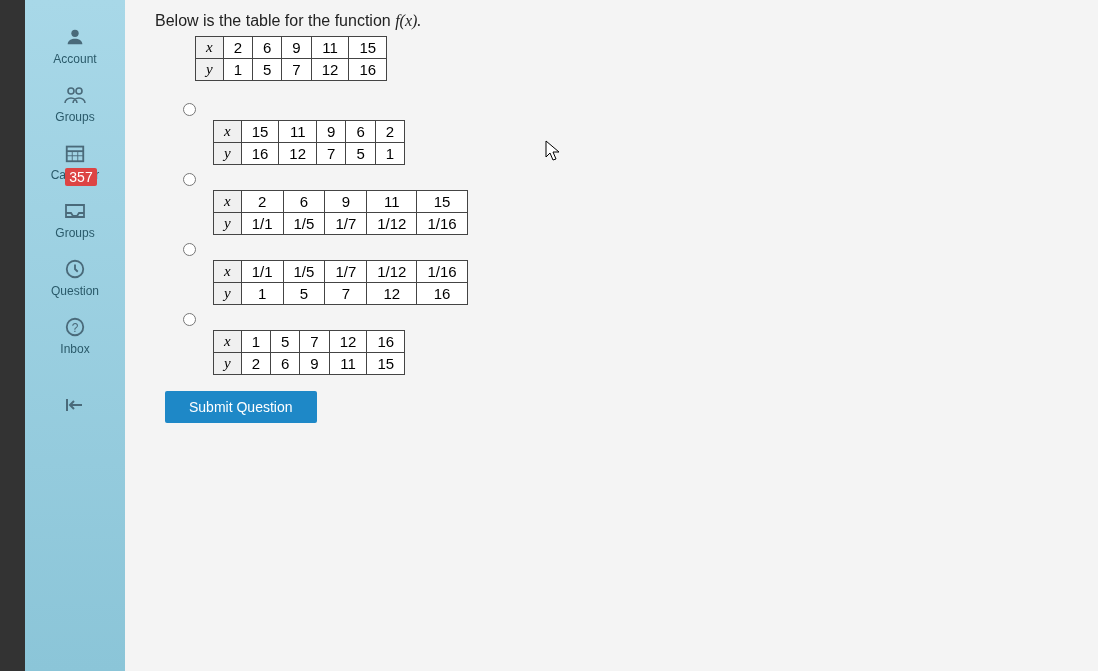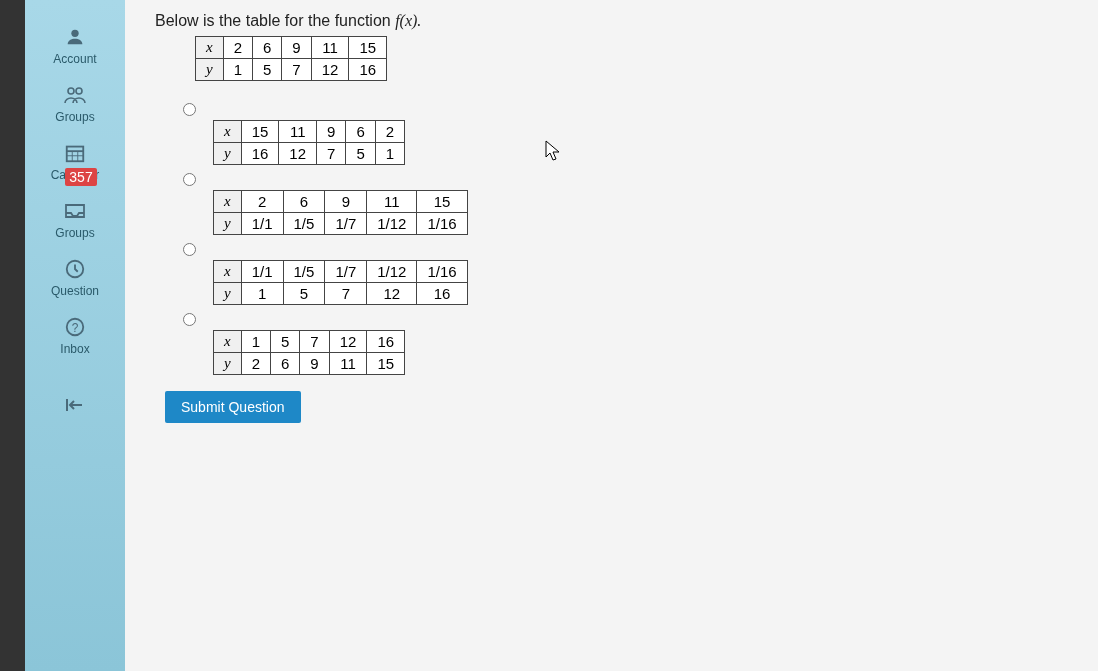--- a/index.html
+++ b/index.html
@@ -92,21 +92,21 @@
 .radio {
   margin-right: 30px;
   margin-top: 4px;
 }
 .option-table-wrap { margin-left: 58px; margin-bottom: 4px; }
 .option-table-wrap table.data { margin-left: 0; }
 .submit-btn {
   background: #1e88c7;
   color: #fff;
   border: none;
-  padding: 8px 16px;
+  padding: 8px 24px;
   font-size: 14px;
   cursor: pointer;
   margin-top: 12px;
   margin-left: 10px;
   border-radius: 2px;
 }
 .cursor-svg {
   position: absolute;
   left: 545px;
   top: 140px;

